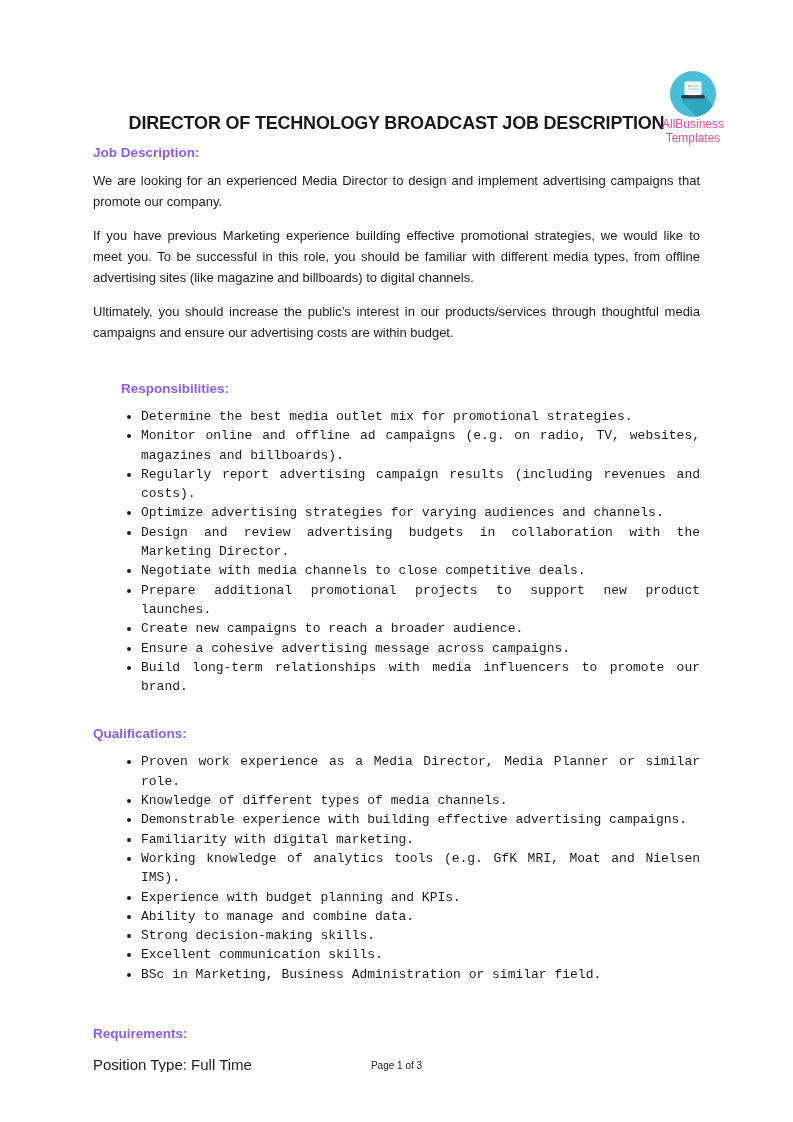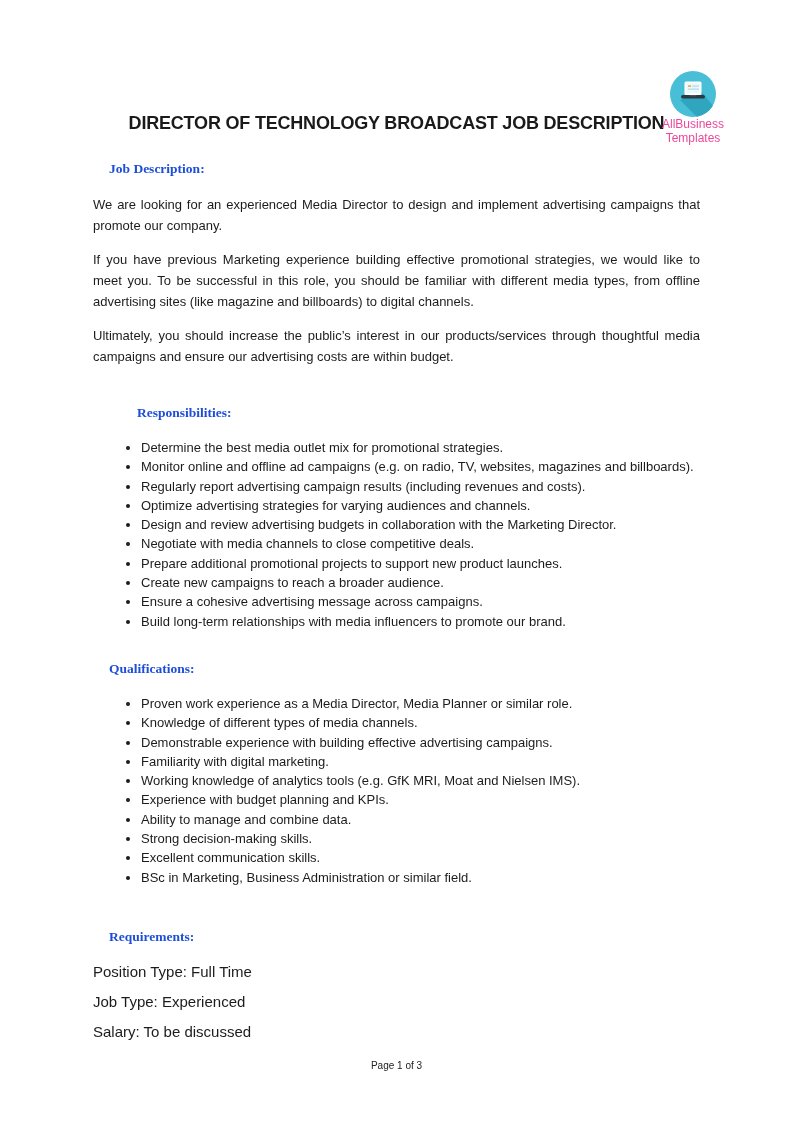--- a/index.html
+++ b/index.html
@@ -44,37 +44,37 @@
     font-size: 12px;
     line-height: 12.5px;
     text-align: center;
     color: #ec4899;
     white-space: nowrap;
   }
   h2.section-heading {
     font-size: 13.5px;
     font-weight: bold;
     line-height: 19px;
-    margin: 16px;
-    color: #1d4ed8;
-    font-family: Liberation Serif, serif;
+    margin: 0;
+    color: #8b5cf6;
   }
   h2.mt-resp { margin-top: 36px; padding-left: 28px; }
   h2.mt-qual { margin-top: 28px; }
   h2.mt-req  { margin-top: 40px; }
   .paragraphs p {
     font-size: 13px;
     line-height: 21px;
     text-align: justify;
     margin: 8px 0 13px;
   }
   ul.bullet-list {
     margin: 9px 0 0 0;
     padding: 0 0 0 48px;
     list-style: disc outside;
+    font-family: Liberation Mono, monospace;
   }
   ul.bullet-list li {
     font-size: 13px;
     line-height: 19.3px;
     text-align: justify;
   }
   ul.mt-qual-list { }
   .req-lines { margin-top: 12px; }
   .req-lines p {
     font-size: 15px;

